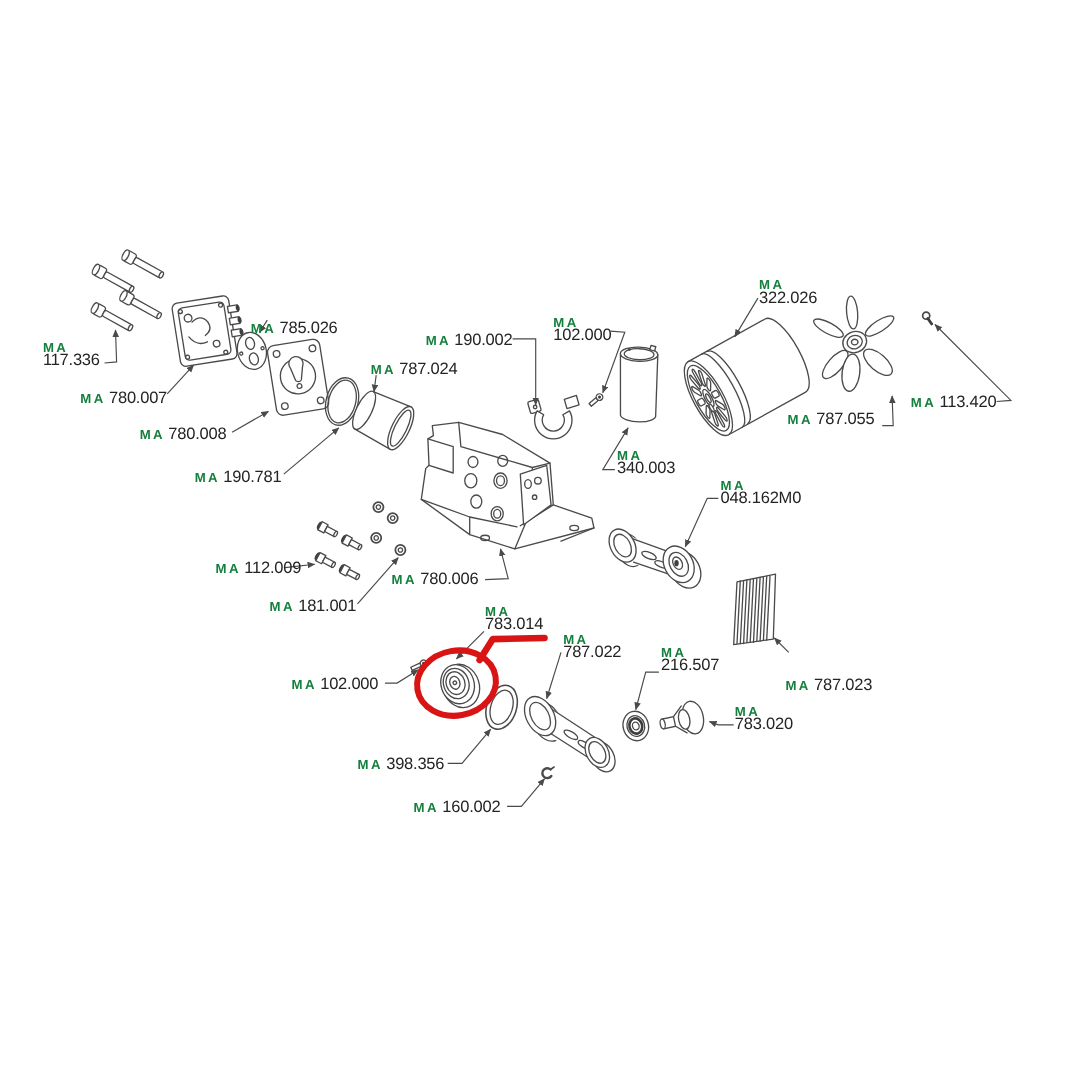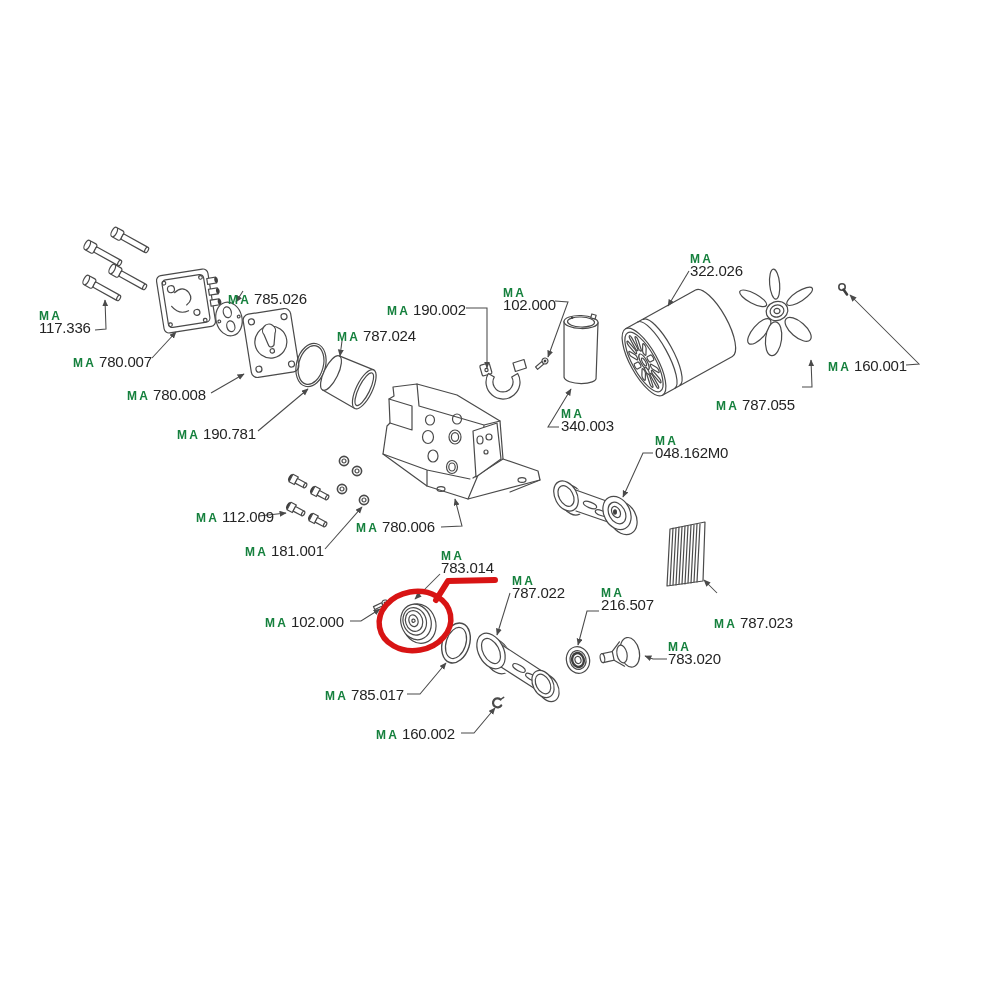--- a/index.html
+++ b/index.html
@@ -352,22 +352,22 @@
   <div class="lbl single" style="left:337px;top:327px"><span class="ma">MA</span><span class="num">787.024</span></div>
   <div class="lbl single" style="left:387px;top:301px"><span class="ma">MA</span><span class="num">190.002</span></div>
   <div class="lbl two" style="left:503px;top:288px">
       <span class="ma">MA</span>
       <span class="num">102.000</span>
     </div>
   <div class="lbl two" style="left:690px;top:254px">
       <span class="ma">MA</span>
       <span class="num">322.026</span>
     </div>
-  <div class="lbl single" style="left:716px;top:396px"><span class="ma">MA</span><span class="num">787.055</span></div>
-  <div class="lbl single" style="left:828px;top:357px"><span class="ma">MA</span><span class="num">160.001</span></div>
+  <div class="lbl single" style="left:716px;top:372px"><span class="ma">MA</span><span class="num">787.055</span></div>
+  <div class="lbl single" style="left:828px;top:357px"><span class="ma">MA</span><span class="num">113.420</span></div>
   <div class="lbl two" style="left:561px;top:409px">
       <span class="ma">MA</span>
       <span class="num">340.003</span>
     </div>
   <div class="lbl two" style="left:655px;top:436px">
       <span class="ma">MA</span>
       <span class="num">048.162M0</span>
     </div>
   <div class="lbl single" style="left:196px;top:508px"><span class="ma">MA</span><span class="num">112.009</span></div>
   <div class="lbl single" style="left:245px;top:542px"><span class="ma">MA</span><span class="num">181.001</span></div>
@@ -383,16 +383,16 @@
       <span class="num">787.022</span>
     </div>
   <div class="lbl two" style="left:601px;top:588px">
       <span class="ma">MA</span>
       <span class="num">216.507</span>
     </div>
   <div class="lbl two" style="left:668px;top:642px">
       <span class="ma">MA</span>
       <span class="num">783.020</span>
     </div>
-  <div class="lbl single" style="left:325px;top:686px"><span class="ma">MA</span><span class="num">785.017</span></div>
+  <div class="lbl single" style="left:325px;top:686px"><span class="ma">MA</span><span class="num">398.356</span></div>
   <div class="lbl single" style="left:376px;top:725px"><span class="ma">MA</span><span class="num">160.002</span></div>
 
 </div>
 
 </body></html>

